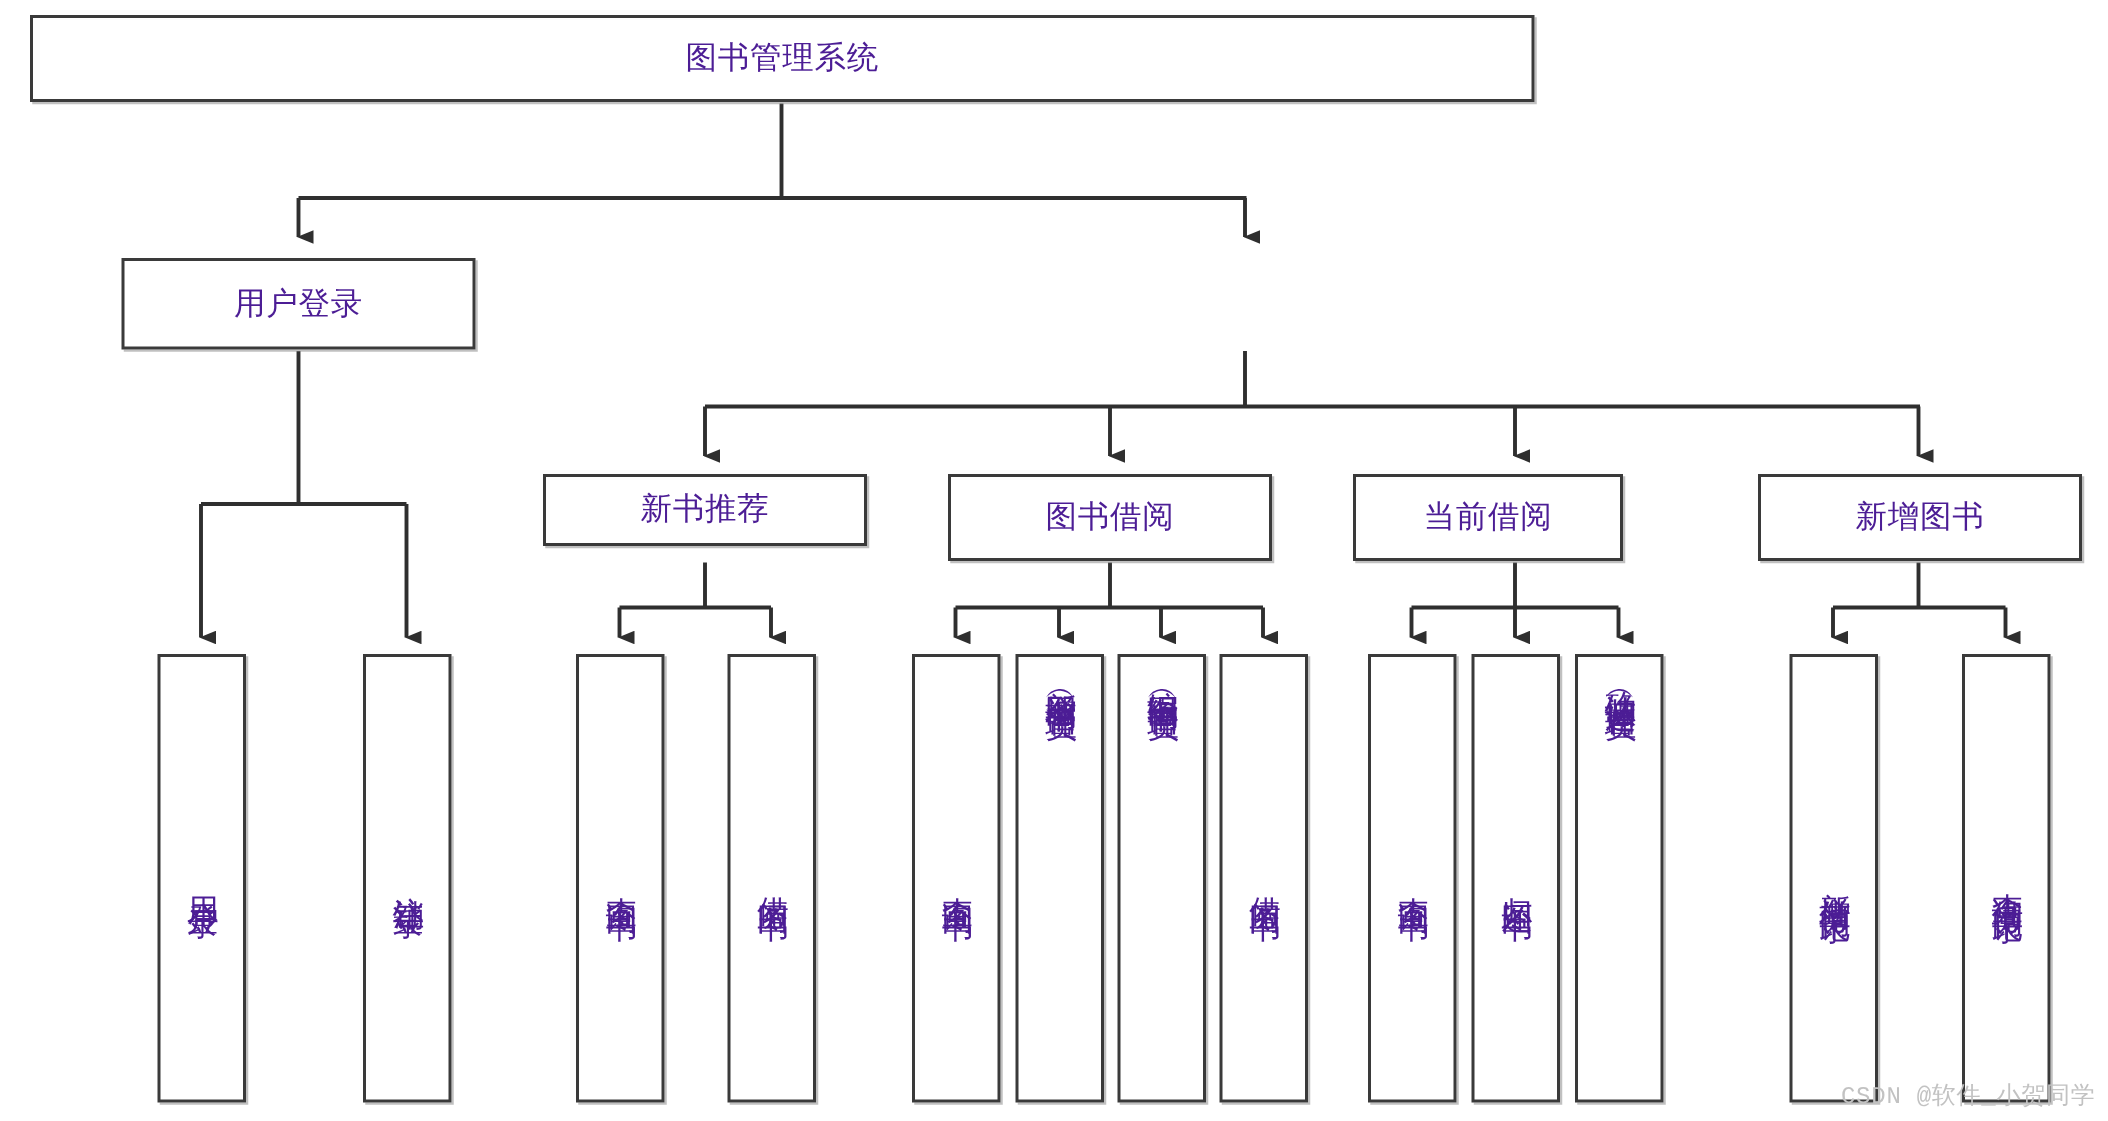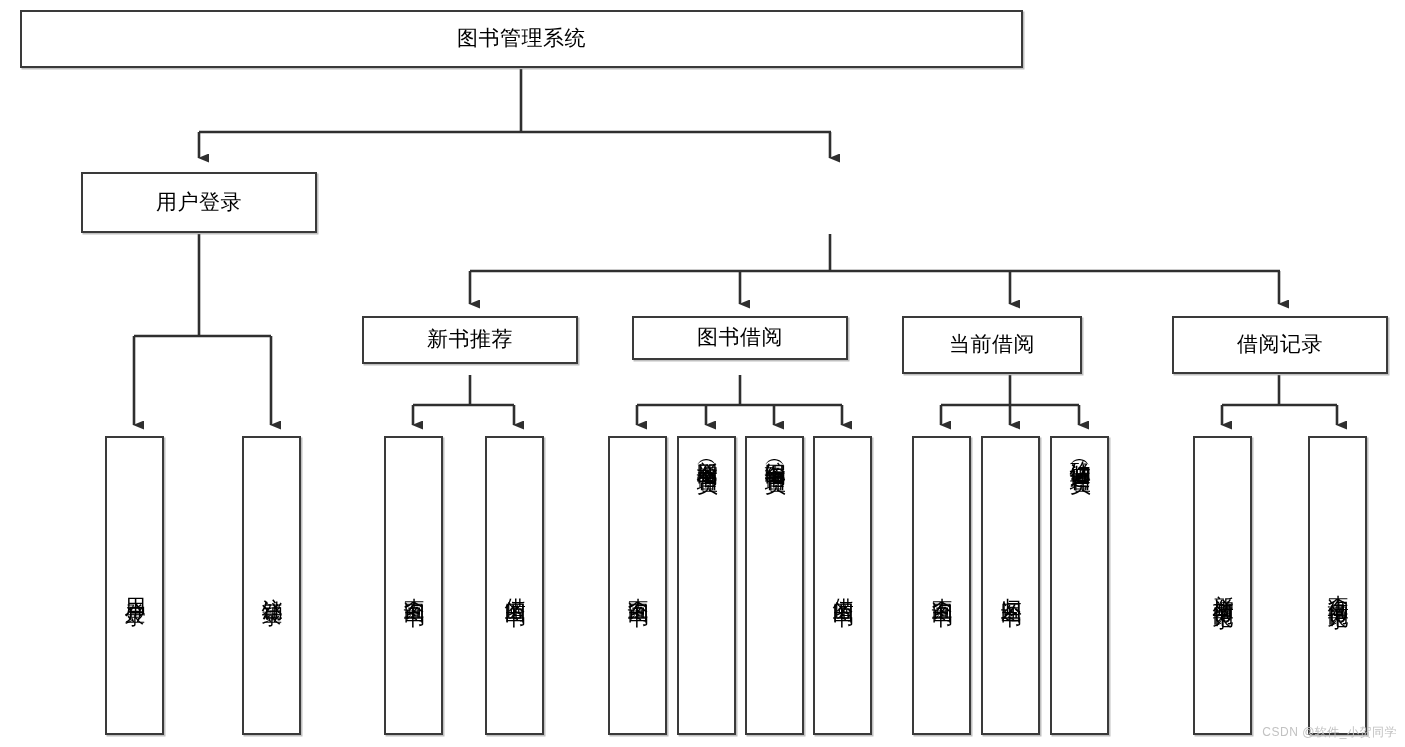--- a/index.html
+++ b/index.html
@@ -30,21 +30,21 @@
     position: absolute;
     box-sizing: border-box;
     border: 2px solid #3a3a3a;
     background: #ffffff;
     display: flex;
     align-items: center;
     justify-content: center;
     box-shadow: 1.5px 1.5px 0 rgba(140,140,140,0.55);
   }
   .node .label {
-    color: #000000;
+    color: #4c1d95;
     line-height: 1.22;
     text-align: center;
     letter-spacing: 0.5px;
     white-space: pre;
   }
   .node.horiz .label {
     font-size: 21px;
   }
   .node.vert {
     align-items: flex-start;
@@ -62,24 +62,24 @@
     letter-spacing: 2px;
   }
   .node.vert.center {
     align-items: center;
     padding-top: 0;
   }
   #watermark {
     position: absolute;
     right: 8px;
     bottom: 6px;
-    font-size: 12px;
+    font-size: 16px;
     color: #c2c2c2;
     letter-spacing: 0.5px;
-    font-family: Liberation Sans, sans-serif;
+    font-family: Liberation Mono, monospace;
     user-select: none;
   }
 </style>
 </head>
 <body>
 
 <div id="canvas">
 
   <svg class="wires" viewBox="0 0 1405 747">
     <defs>
@@ -136,28 +136,28 @@
     <span class="label">图书管理系统</span>
   </div>
 
   <div class="node horiz" style="left:81px; top:172px; width:236px; height:61px;">
     <span class="label">用户登录</span>
   </div>
 
   <div class="node horiz" style="left:362px; top:316px; width:216px; height:48px;">
     <span class="label">新书推荐</span>
   </div>
-  <div class="node horiz" style="left:632px; top:316px; width:216px; height:44px;justify-content:center;">
+  <div class="node horiz" style="left:632px; top:316px; width:216px; height:58px;justify-content:center;">
     <span class="label">图书借阅</span>
   </div>
   <div class="node horiz" style="left:902px; top:316px; width:180px; height:58px;">
     <span class="label">当前借阅</span>
   </div>
   <div class="node horiz" style="left:1172px; top:316px; width:216px; height:58px;">
-    <span class="label">借阅记录</span>
+    <span class="label">新增图书</span>
   </div>
 
   <div class="node vert center" style="left:105px; top:436px; width:59px; height:299px;">
     <span class="label">用户登录</span>
   </div>
   <div class="node vert center" style="left:242px; top:436px; width:59px; height:299px;">
     <span class="label">注销登录</span>
   </div>
 
   <div class="node vert center" style="left:384px; top:436px; width:59px; height:299px;">

